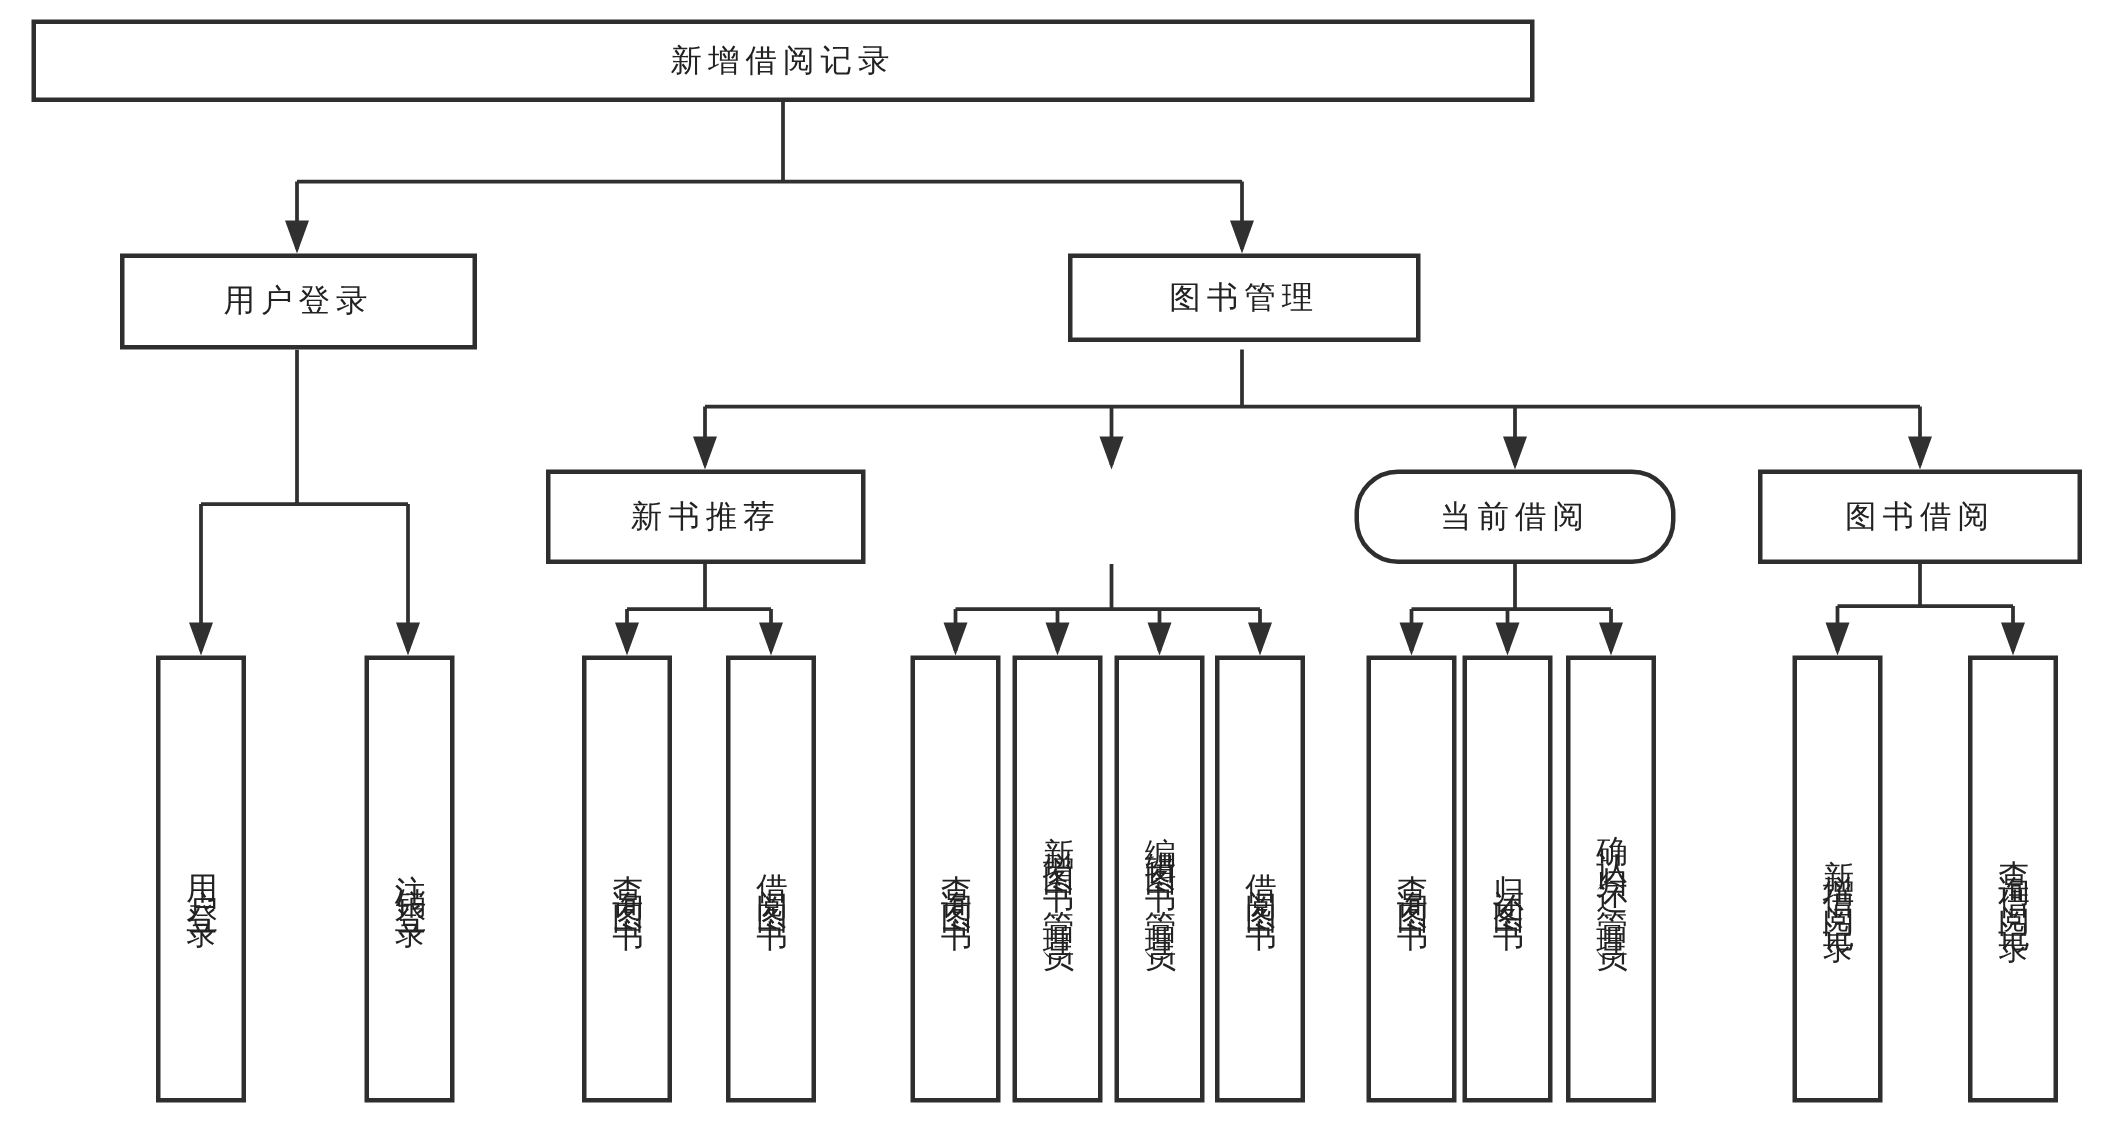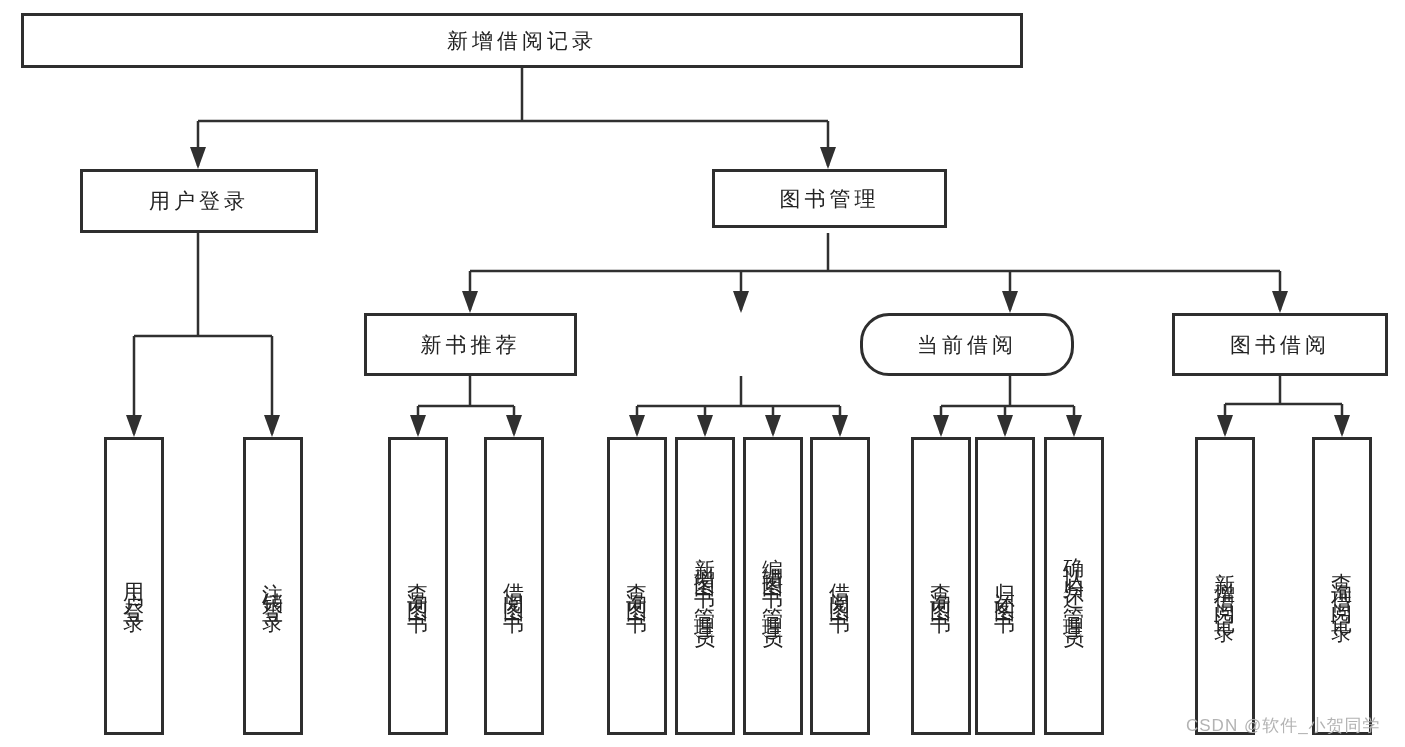--- a/index.html
+++ b/index.html
@@ -102,36 +102,35 @@
       <use href="#arrowhead" xlink:href="#arrowhead" x="1342" y="437"></use>
     </g>
   </svg>
 
   <div class="box" style="left:21px; top:13px; width:1002px; height:55px;">新增借阅记录</div>
 
   <div class="box" style="left:80px; top:169px; width:238px; height:64px;">用户登录</div>
   <div class="box" style="left:712px; top:169px; width:235px; height:59px;">图书管理</div>
 
   <div class="box" style="left:364px; top:313px; width:213px; height:63px;">新书推荐</div>
-  <div class="box" style="left:860px; top:313px; width:214px; height:63px;border-radius:29px;">当前借阅</div>
+  <div class="box" style="left:903px; top:313px; width:214px; height:63px;border-radius:29px;">当前借阅</div>
   <div class="box" style="left:1172px; top:313px; width:216px; height:63px;">图书借阅</div>
 
   <div class="box vert" style="left:104px; top:437px; width:60px; height:298px;">用户登录</div>
   <div class="box vert" style="left:243px; top:437px; width:60px; height:298px;">注销登录</div>
 
   <div class="box vert" style="left:388px; top:437px; width:60px; height:298px;">查询图书</div>
   <div class="box vert" style="left:484px; top:437px; width:60px; height:298px;">借阅图书</div>
 
   <div class="box vert" style="left:607px; top:437px; width:60px; height:298px;">查询图书</div>
   <div class="box vert" style="left:675px; top:437px; width:60px; height:298px;">新增图书（管理员）</div>
   <div class="box vert" style="left:743px; top:437px; width:60px; height:298px;">编辑图书（管理员）</div>
   <div class="box vert" style="left:810px; top:437px; width:60px; height:298px;">借阅图书</div>
 
   <div class="box vert" style="left:911px; top:437px; width:60px; height:298px;">查询图书</div>
   <div class="box vert" style="left:975px; top:437px; width:60px; height:298px;">归还图书</div>
   <div class="box vert" style="left:1044px; top:437px; width:60px; height:298px;">确认归还（管理员）</div>
 
   <div class="box vert" style="left:1195px; top:437px; width:60px; height:298px;">新增借阅记录</div>
   <div class="box vert" style="left:1312px; top:437px; width:60px; height:298px;">查询借阅记录</div>
 
-  <div id="watermark">CSDN @软件_小贺同学</div>
 
 </div>
 
 </body></html>

